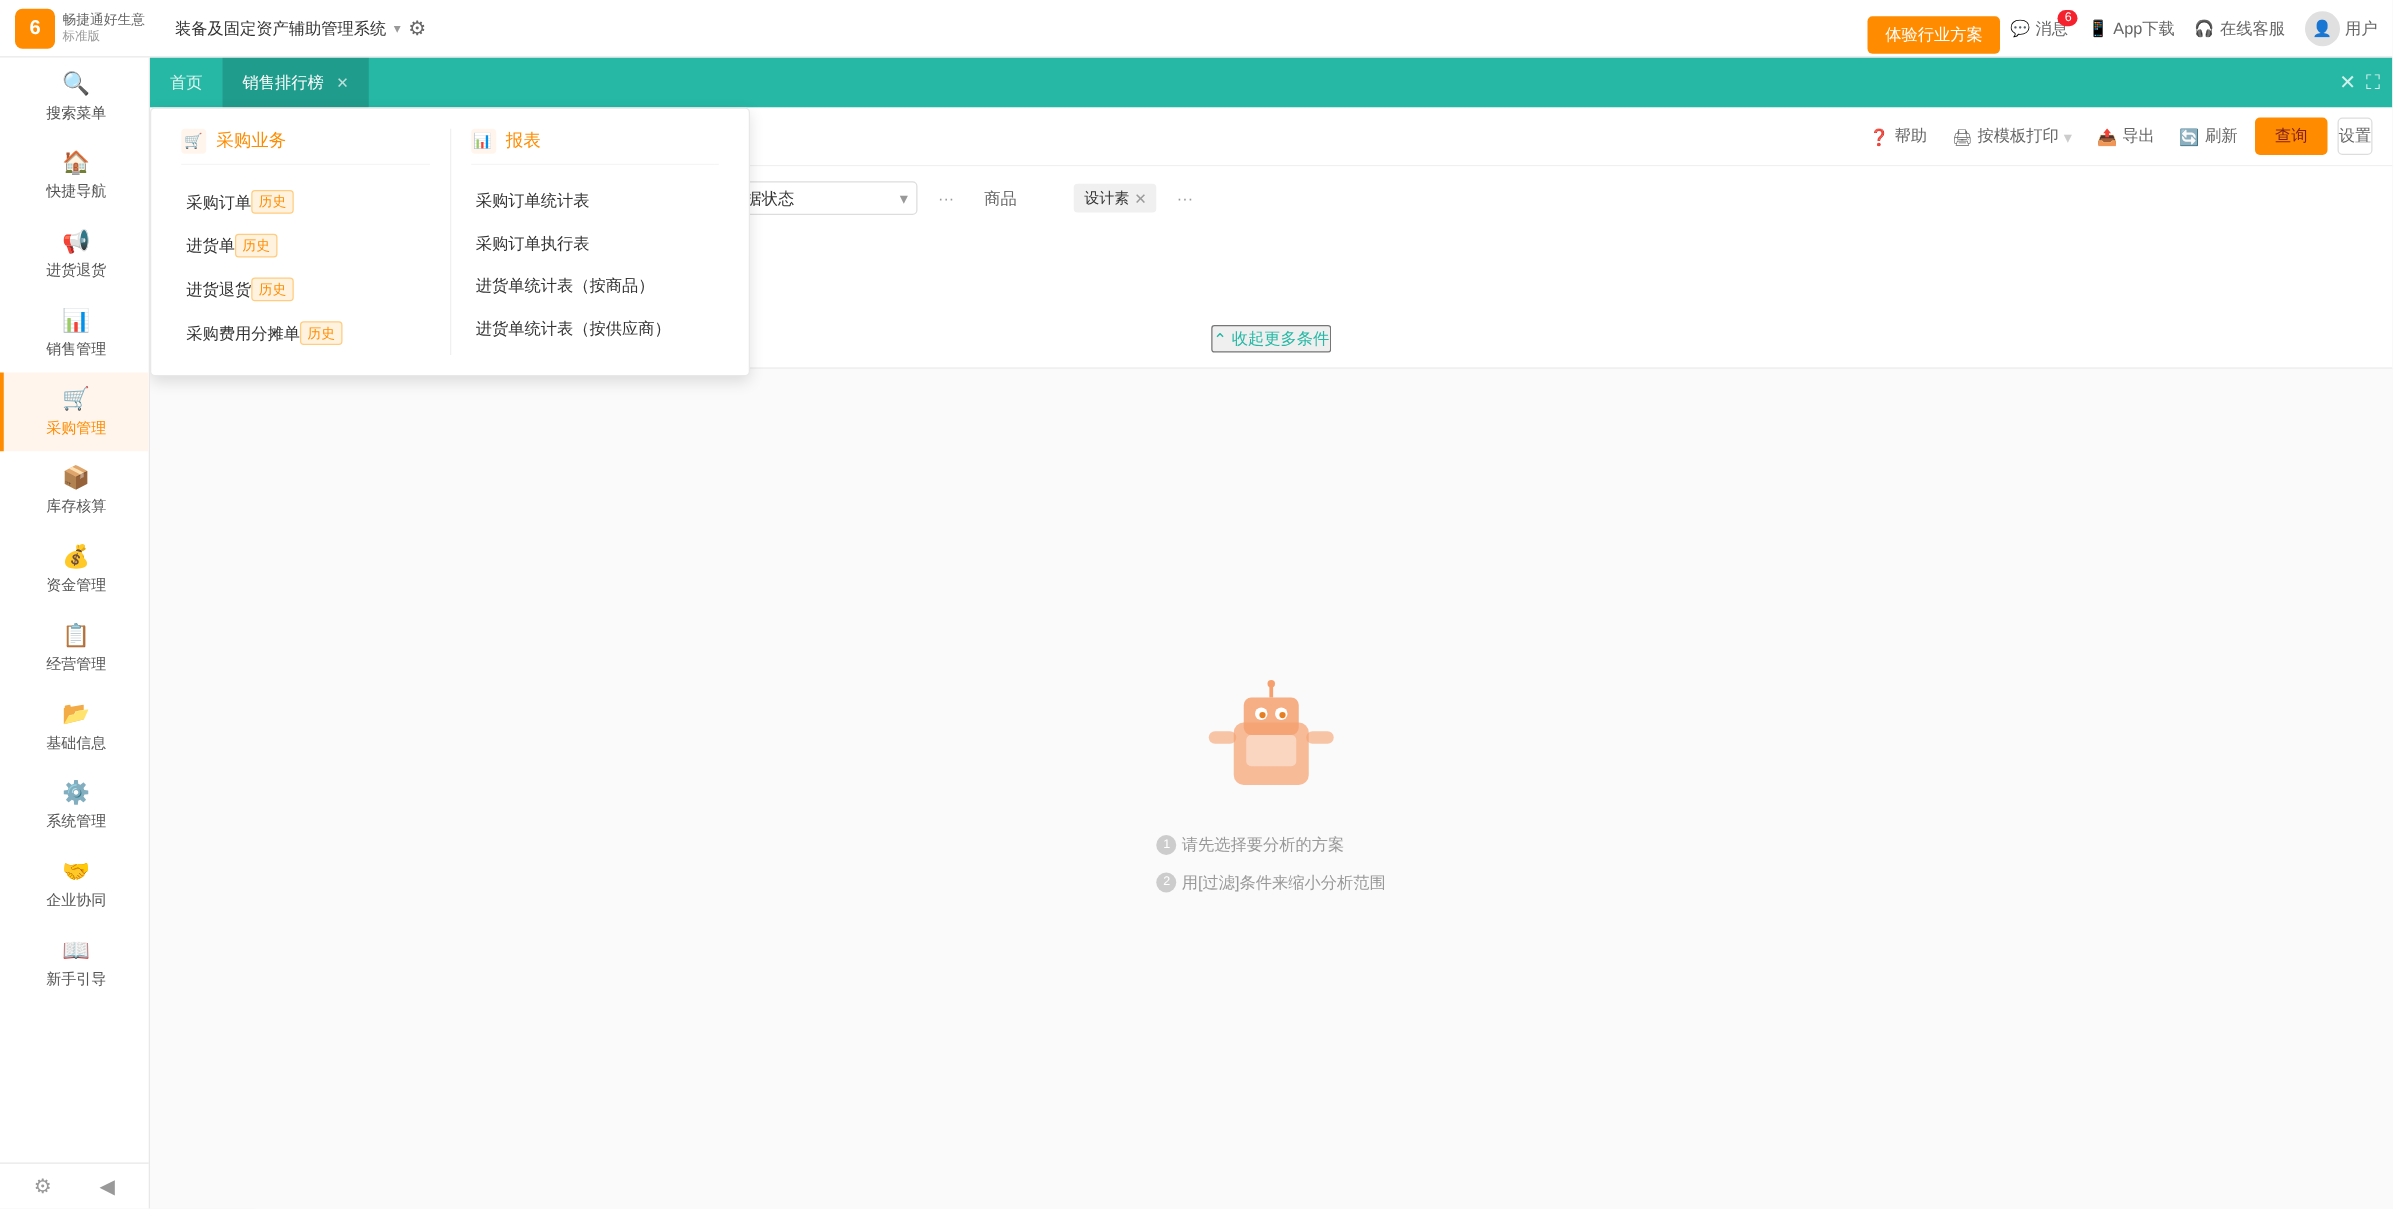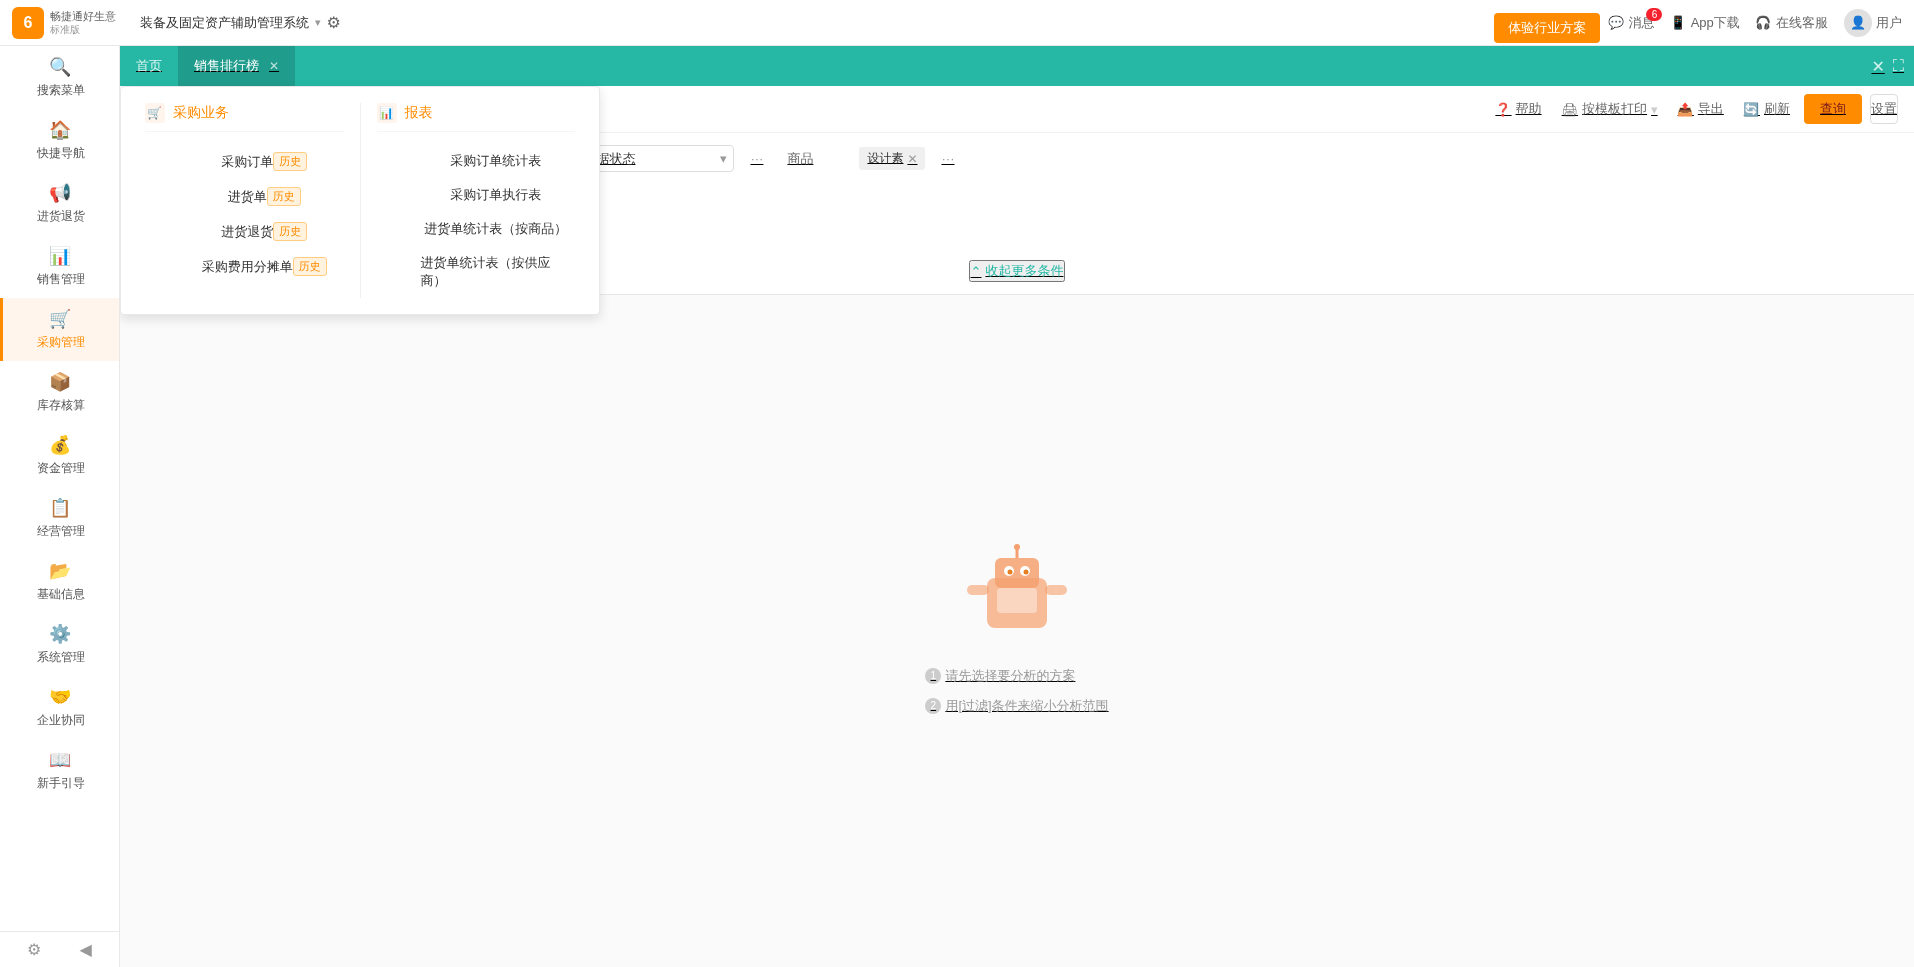--- a/index.html
+++ b/index.html
@@ -134,21 +134,20 @@
     }
     .sidebar-bottom-icon { color: #999; font-size: 16px; cursor: pointer; }
 
     
     .content-area {
       flex: 1;
       display: flex;
       flex-direction: column;
       overflow: hidden;
       position: relative;
-      text-decoration: underline;
     }
 
     
     .tab-bar {
       height: 40px;
       background: #26b8a5;
       display: flex;
       align-items: center;
       padding: 0;
       flex-shrink: 0;
@@ -361,27 +360,26 @@
       background: #fff5ed;
       border-radius: 3px;
       display: flex;
       align-items: center;
       justify-content: center;
       font-size: 12px;
     }
     .dropdown-item {
       display: flex;
       align-items: center;
-      justify-content: center;
+      justify-content: flex-start;
       padding: 8px 4px;
       cursor: pointer;
       color: #333;
       font-size: 13px;
       border-radius: 3px;
-      margin-left: 40px;
     }
     .history-badge {
       background: #fff3e0;
       color: #ff8c00;
       border: 1px solid #ffcc80;
       border-radius: 3px;
       padding: 1px 5px;
       font-size: 11px;
     }
 

